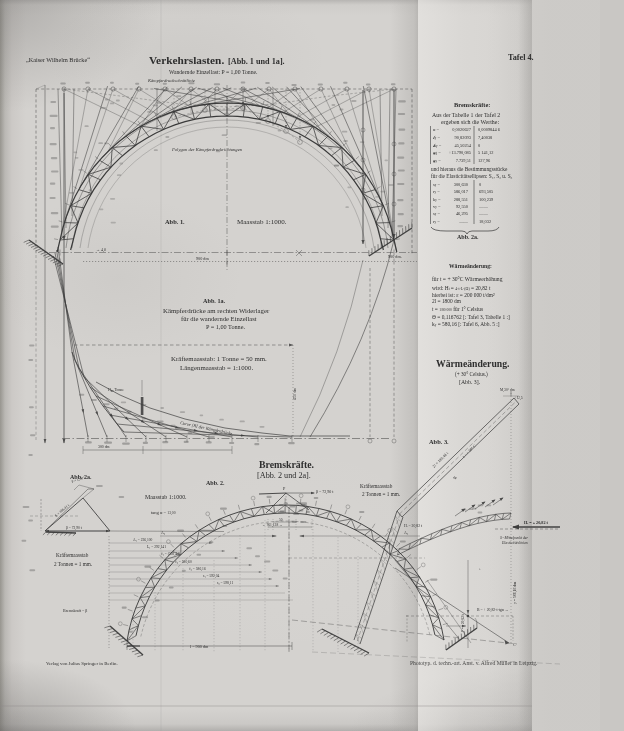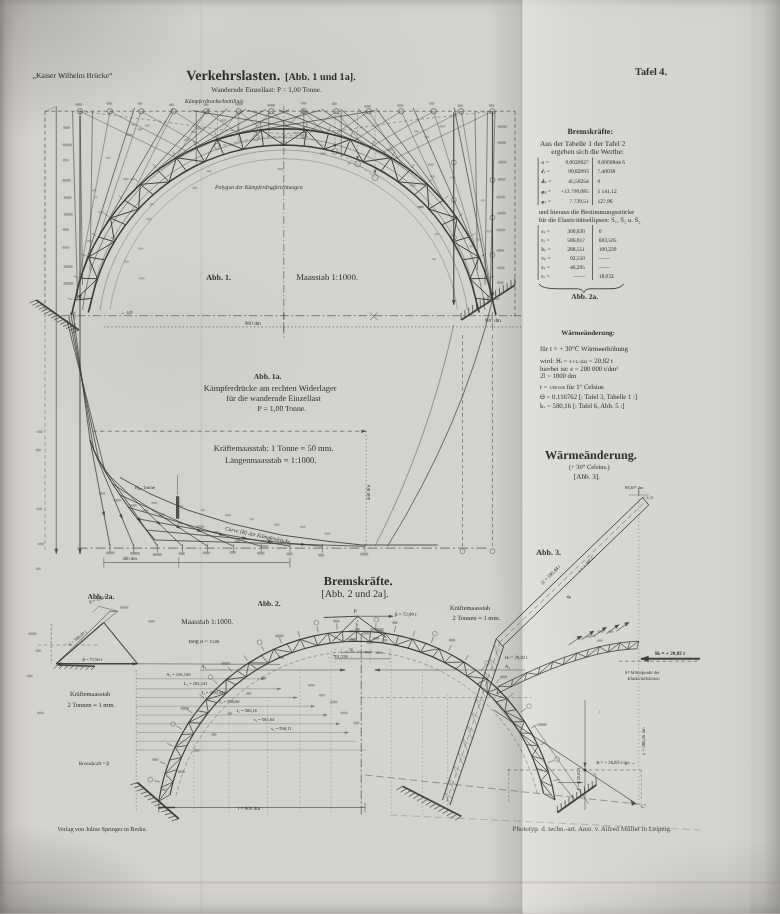--- a/index.html
+++ b/index.html
@@ -1,15 +1,15 @@
 <!DOCTYPE html>
 <html><head><meta charset="utf-8">
 <style>
 html,body{margin:0;padding:0;width:624px;height:731px;overflow:hidden;background:#c9c7c4;}
-#page{position:relative;width:624px;height:731px;font-family:"Liberation Serif",serif;}
+#page{position:relative;width:532px;height:731px;font-family:"Liberation Serif",serif;}
 .bg{position:absolute;inset:0;}
 </style></head><body>
 <div id="page">
 <div class="bg" style="background:#d4d2cf;"></div>
 <div class="bg" style="background:linear-gradient(90deg,#97958f 0,#bab8b4 5px,#ccc9c6 12px,rgba(206,204,201,0) 26px);"></div>
 <div class="bg" style="background:linear-gradient(180deg,rgba(140,138,136,0.4) 0,rgba(180,178,175,0.15) 5px,rgba(200,198,195,0) 16px);"></div>
 <div class="bg" style="background:radial-gradient(ellipse 230px 160px at 0% 0%,rgba(100,98,96,0.33),rgba(100,98,96,0) 70%);"></div>
 <div class="bg" style="background:linear-gradient(90deg,rgba(180,178,175,0) 0,rgba(166,164,161,0.3) 100%);left:auto;width:45px;right:0;"></div>
 <div class="bg" style="background:linear-gradient(90deg,rgba(150,148,145,0) 0,rgba(132,130,127,0.45) 100%);left:auto;width:14px;right:0;"></div>
 <div class="bg" style="background:linear-gradient(0deg,rgba(120,118,116,0.38) 0,rgba(160,158,156,0.18) 7px,rgba(190,188,185,0) 22px);"></div>

